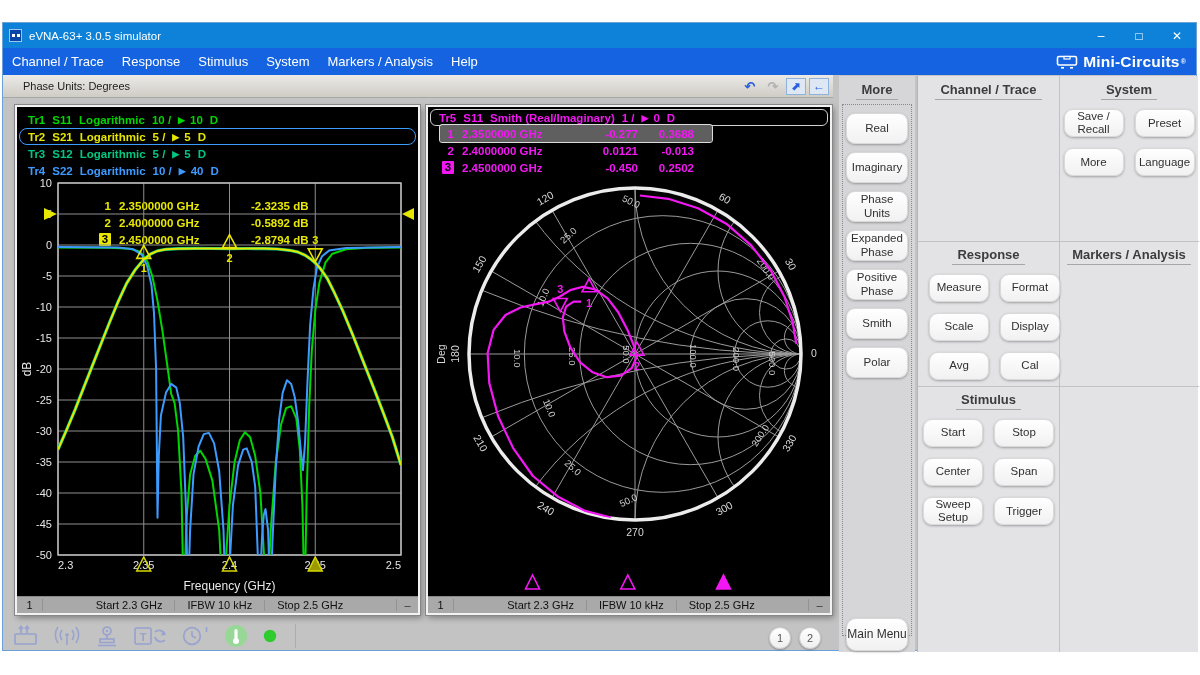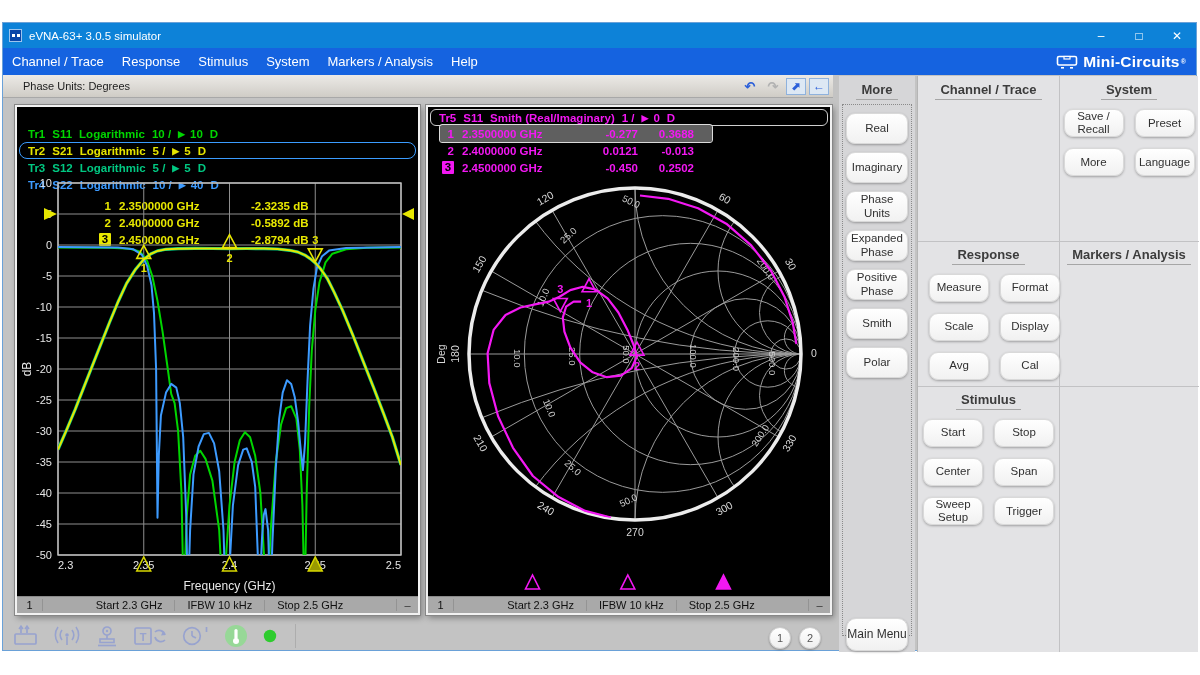--- a/index.html
+++ b/index.html
@@ -111,21 +111,21 @@
     <div id="toolbar-status">Phase Units: Degrees</div>
     <div id="toolicons">
       <div class="toolico blueico">↶</div>
       <div class="toolico grayico">↷</div>
       <div class="toolico boxed blueico" style="font-size:11px;">⬈</div>
       <div class="toolico boxed blueico" style="font-size:12px;">←</div>
     </div>
   </div>
 
   <div id="leftpanel" class="panel">
-    <div id="leftlegend" style="padding-top:18px;">
+    <div id="leftlegend" style="padding-top:4px;">
         <div class="legend-row" style="color: rgb(0, 214, 0);">
           <span>Tr1</span>
           <span>S11</span>
           <span>Logarithmic</span>
           <span>10 /</span>
           <span class="tri">▶</span>
           <span>10</span>
           <span>D</span>
         </div>
         <div class="legend-row sel" style="color: rgb(230, 230, 0); border-radius: 8px;">

